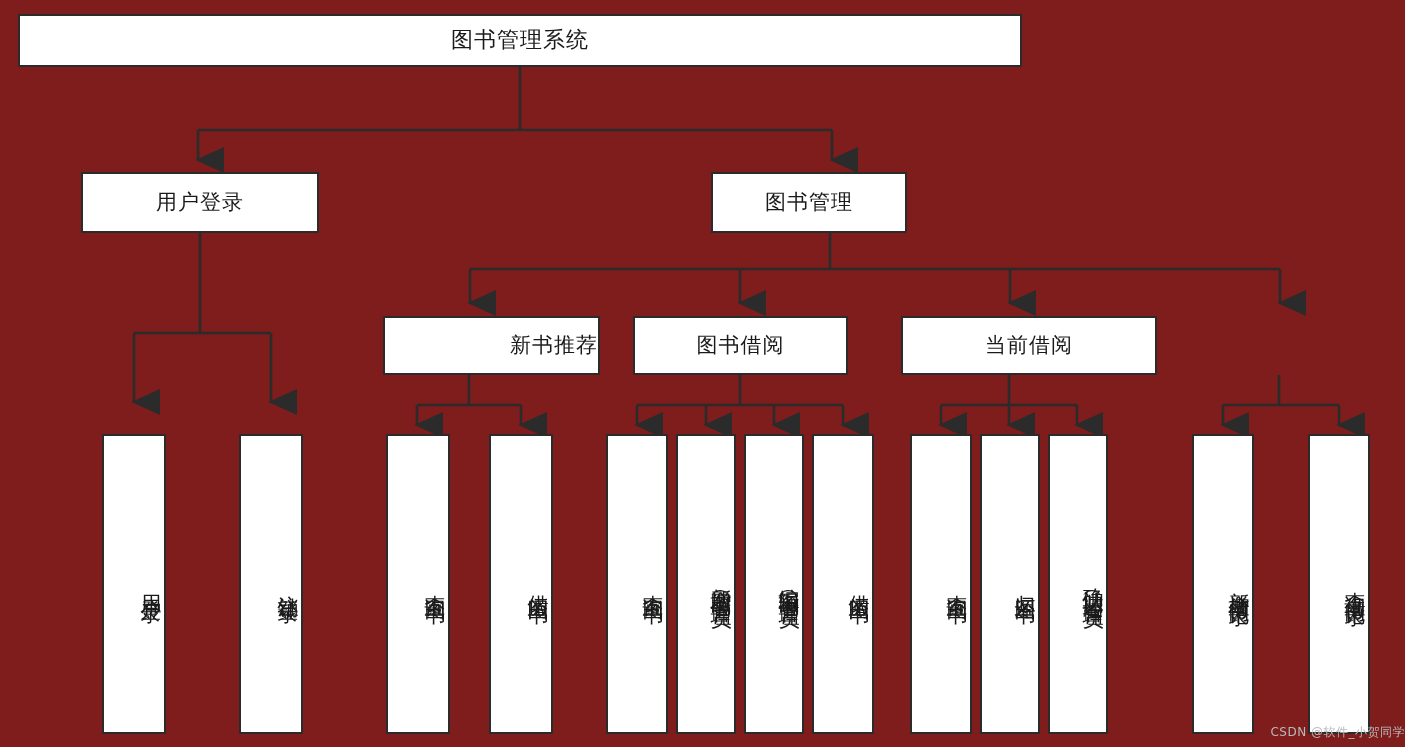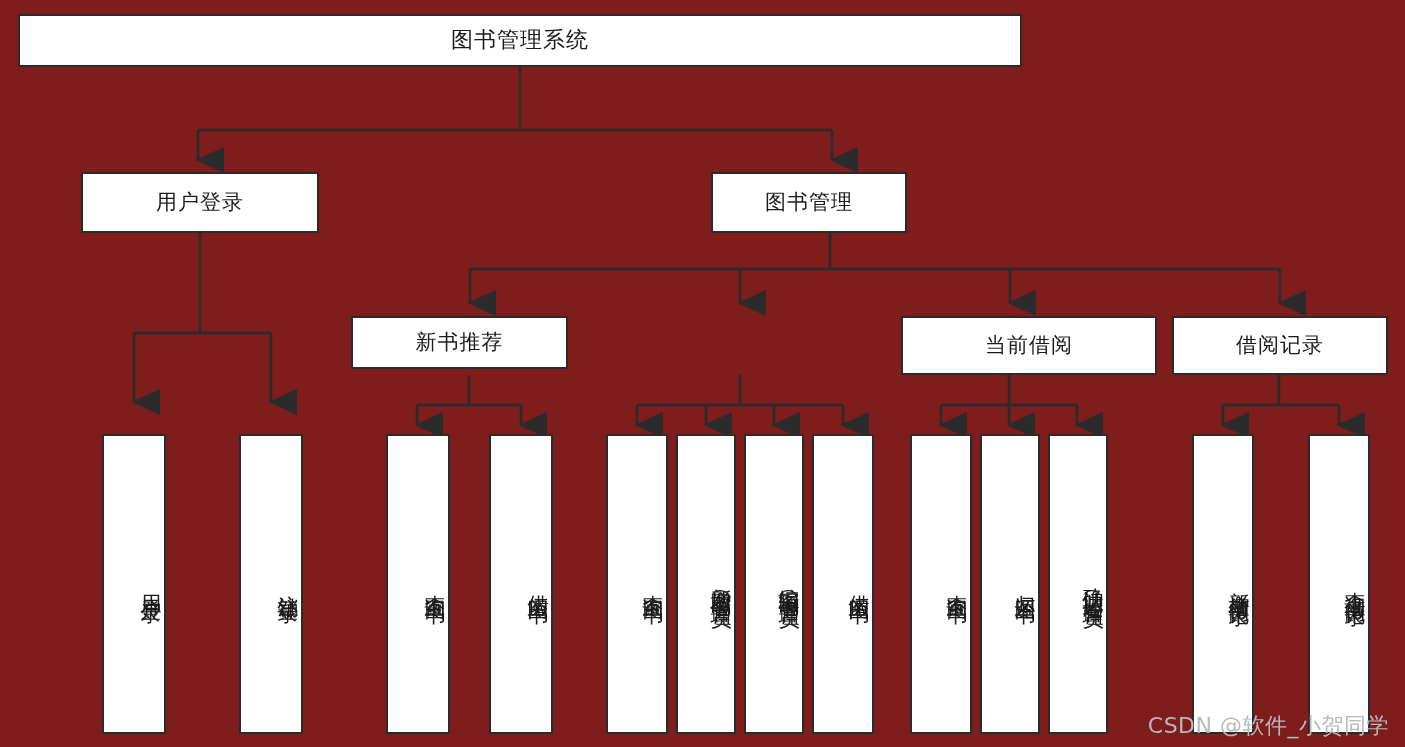--- a/index.html
+++ b/index.html
@@ -57,23 +57,23 @@
     white-space: normal;
   }
   .node-v .vtext {
     writing-mode: vertical-rl;
     text-orientation: upright;
     display: block;
     max-height: 100%;
   }
   .watermark {
     position: absolute;
-    right: 16px;
+    right: 0;
     bottom: 6px;
-    font-size: 22px;
+    font-size: 12px;
     color: #b9b9b9;
     letter-spacing: 0.5px;
     white-space: nowrap;
     z-index: 5;
   }
 </style>
 </head>
 <body>
 
 <div id="canvas">
@@ -135,29 +135,29 @@
     <span>图书管理系统</span>
   </div>
 
   <div class="node node-h" style="left:81px; top:172px; width:238px; height:61px;">
     <span>用户登录</span>
   </div>
   <div class="node node-h" style="left:711px; top:172px; width:196px; height:61px;">
     <span>图书管理</span>
   </div>
 
-  <div class="node node-h" style="left:351px; top:316px; width:217px; height:53px;">
+  <div class="node node-h" style="left:383px; top:316px; width:217px; height:59px;justify-content:flex-end;">
     <span>新书推荐</span>
+  </div>
+  <div class="node node-h" style="left:633px; top:316px; width:215px; height:59px;">
+    <span>图书借阅</span>
   </div>
   <div class="node node-h" style="left:901px; top:316px; width:256px; height:59px;">
     <span>当前借阅</span>
   </div>
-  <div class="node node-h" style="left:1172px; top:316px; width:216px; height:59px;">
-    <span>借阅记录</span>
-  </div>
 
   <div class="node node-v" style="left:102px; top:434px; width:64px; height:300px;">
     <span class="vtext">用户登录</span>
   </div>
   <div class="node node-v" style="left:239px; top:434px; width:64px; height:300px;">
     <span class="vtext">注销登录</span>
   </div>
 
   <div class="node node-v" style="left:386px; top:434px; width:64px; height:300px;">
     <span class="vtext">查询图书</span>

